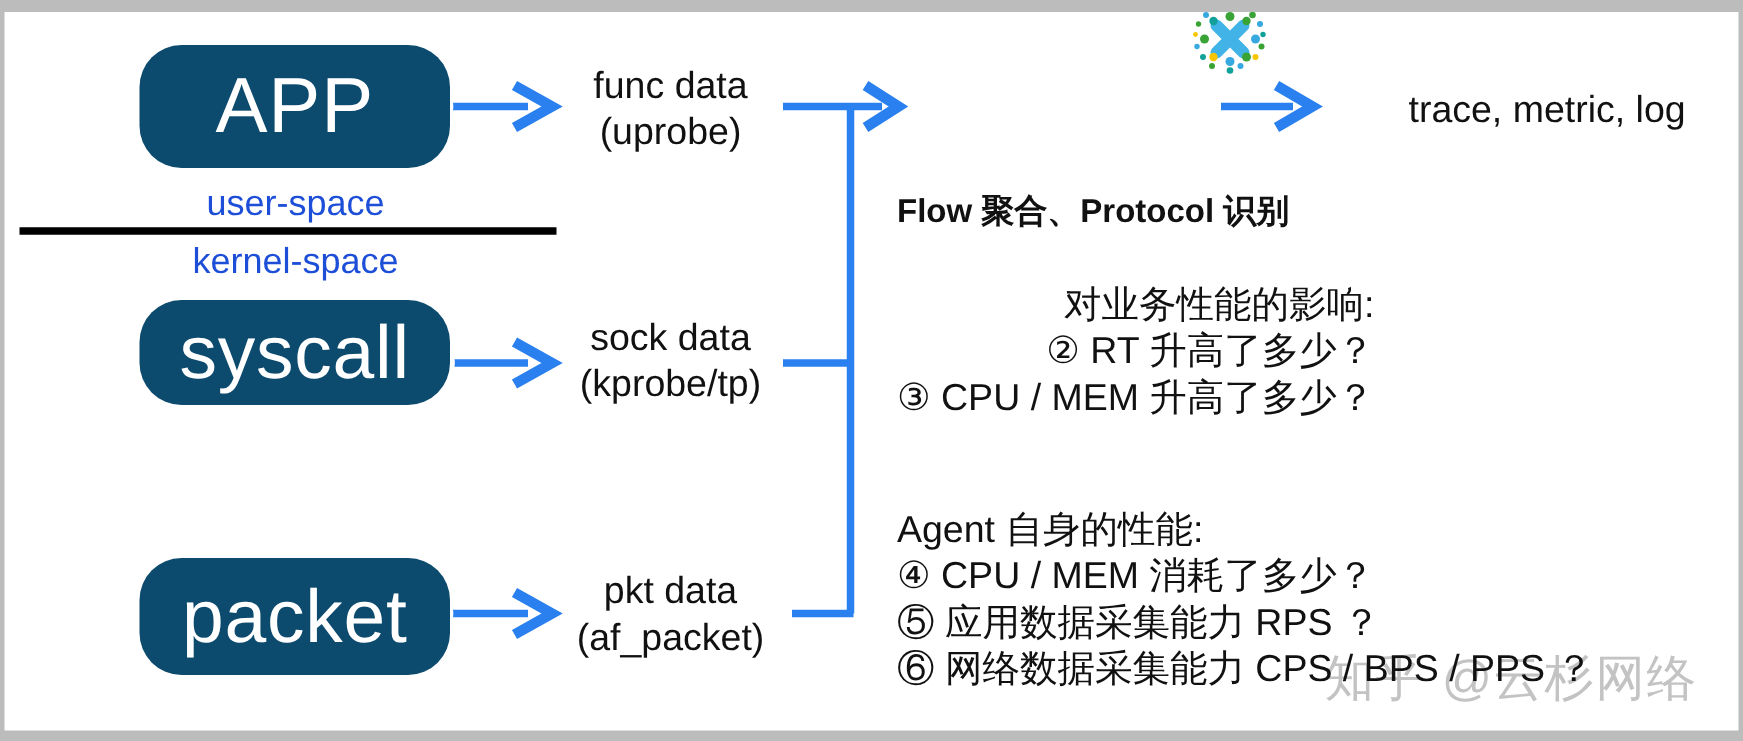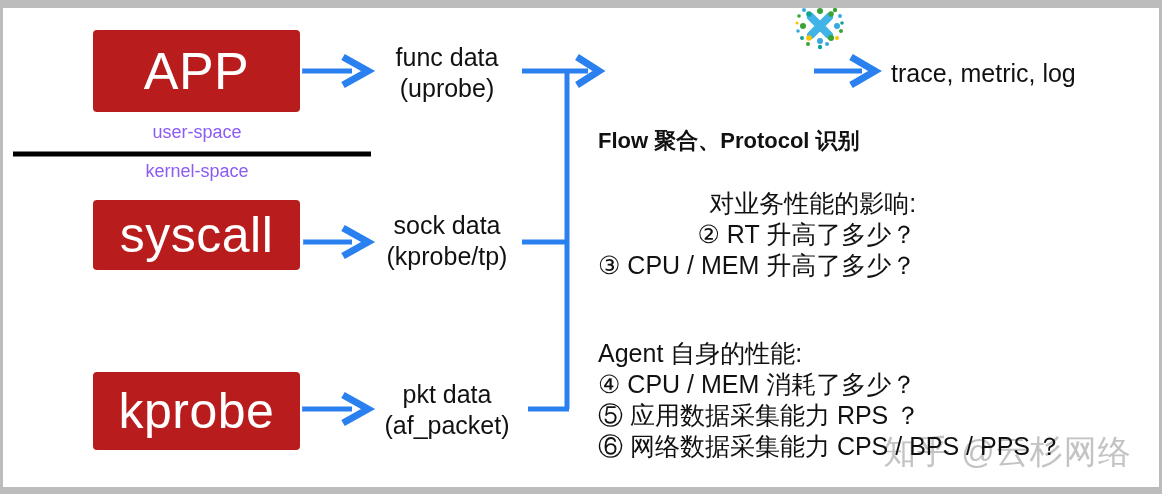--- a/index.html
+++ b/index.html
@@ -10,45 +10,45 @@
   
   .frame{position:absolute;background:#bcbcbc;z-index:6;}
   .frame-top{left:0;top:0;width:1162px;height:8px;}
   .frame-bottom{left:0;top:487px;width:1162px;height:7px;}
   .frame-left{left:0;top:0;width:3px;height:494px;}
   .frame-right{left:1159px;top:0;width:3px;height:494px;}
 
   .svg-layer{position:absolute;left:0;top:0;z-index:2;}
 
   .node{
-    position:absolute;background:#b91c1c;color:#ffffff;border-radius:4px;
+    position:absolute;background:#0c4a6e;color:#ffffff;border-radius:28px;
     display:flex;align-items:center;justify-content:center;z-index:3;
     letter-spacing:0.5px;
   }
   .node-app   {left:93px; top:30px;  width:207px;height:82px;font-size:52px;}
   .node-sys   {left:93px; top:200px; width:207px;height:70px;font-size:50px;}
   .node-pkt   {left:93px; top:372px; width:207px;height:78px;font-size:50px;}
   .node-agent {left:600px;top:35px;  width:208px;height:75px;font-size:44px;
                background:#2189f4;border-radius:18px;}
 
   .space-label{
-    position:absolute;width:210px;text-align:center;font-size:18px;color:#8b5cf6;z-index:3;
+    position:absolute;width:210px;text-align:center;font-size:24px;color:#1d4ed8;z-index:3;
   }
   .space-user{left:92px;top:122px;}
   .space-kernel{left:92px;top:161px;}
 
   .edge-label{
     position:absolute;width:170px;text-align:center;font-size:25px;line-height:31px;
     color:#111;z-index:3;
   }
   .edge-func{left:362px;top:42px;}
   .edge-sock{left:362px;top:210px;}
   .edge-pkt {left:362px;top:379px;}
 
-  .out-label{position:absolute;left:891px;top:59px;font-size:25px;color:#111;z-index:3;}
+  .out-label{position:absolute;left:939px;top:59px;font-size:25px;color:#111;z-index:3;}
 
   .note{position:absolute;left:598px;color:#111;z-index:3;}
   .note-flow{top:126px;font-size:22px;font-weight:bold;}
   .note-block{font-size:25px;line-height:31px;}
   .note-business{top:188px;text-align:right;}
   .note-agentperf{top:338px;}
 
   .watermark{
     position:absolute;left:883px;top:430px;font-size:33px;color:#c3c3c3;
     letter-spacing:1px;z-index:1;white-space:nowrap;
@@ -126,21 +126,21 @@
       <circle cx="291" cy="71" r="9"></circle>
       <circle cx="292" cy="242" r="9"></circle>
       <circle cx="291" cy="409" r="9"></circle>
     </g>
 
     <path d="M13,154 H371" stroke="#000000" stroke-width="5"></path>
   </svg>
 
   <div class="node node-app">APP</div>
   <div class="node node-sys">syscall</div>
-  <div class="node node-pkt">kprobe</div>
+  <div class="node node-pkt">packet</div>
 
   <div class="space-label space-user">user-space</div>
   <div class="space-label space-kernel">kernel-space</div>
 
   <div class="edge-label edge-sock">
     <div>sock data</div>
     <div>(kprobe/tp)</div>
   </div>
   <div class="edge-label edge-func">
     <div>func data</div>

